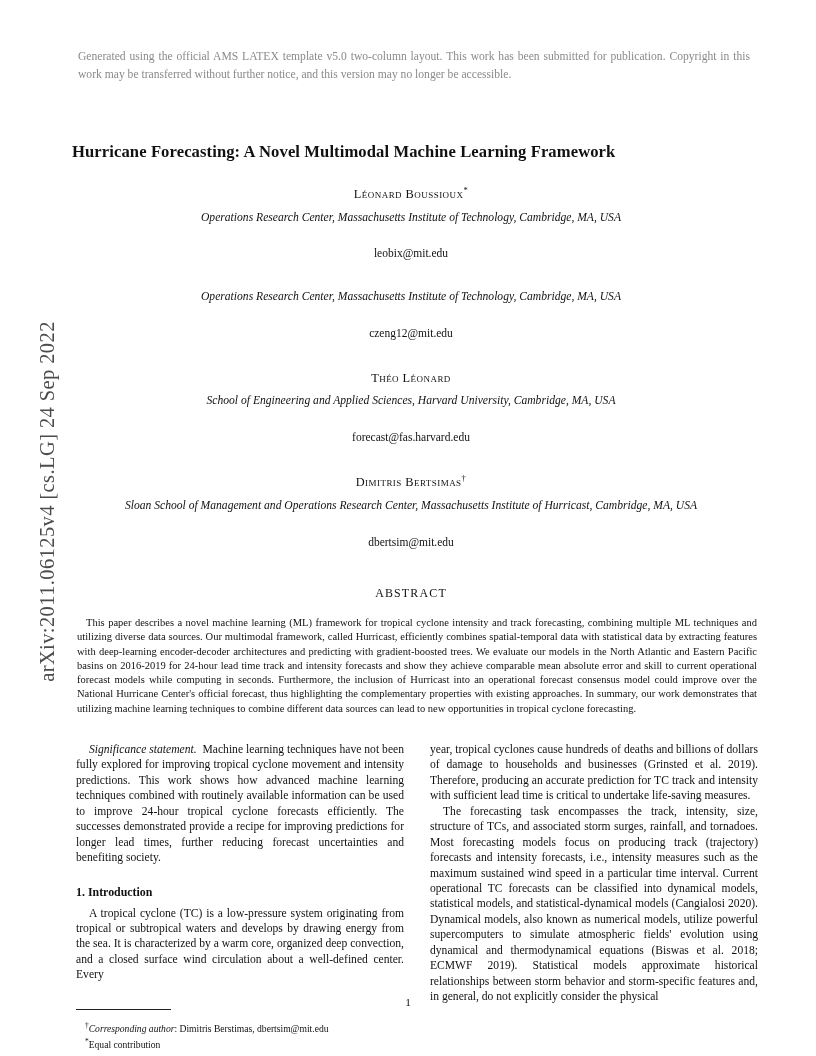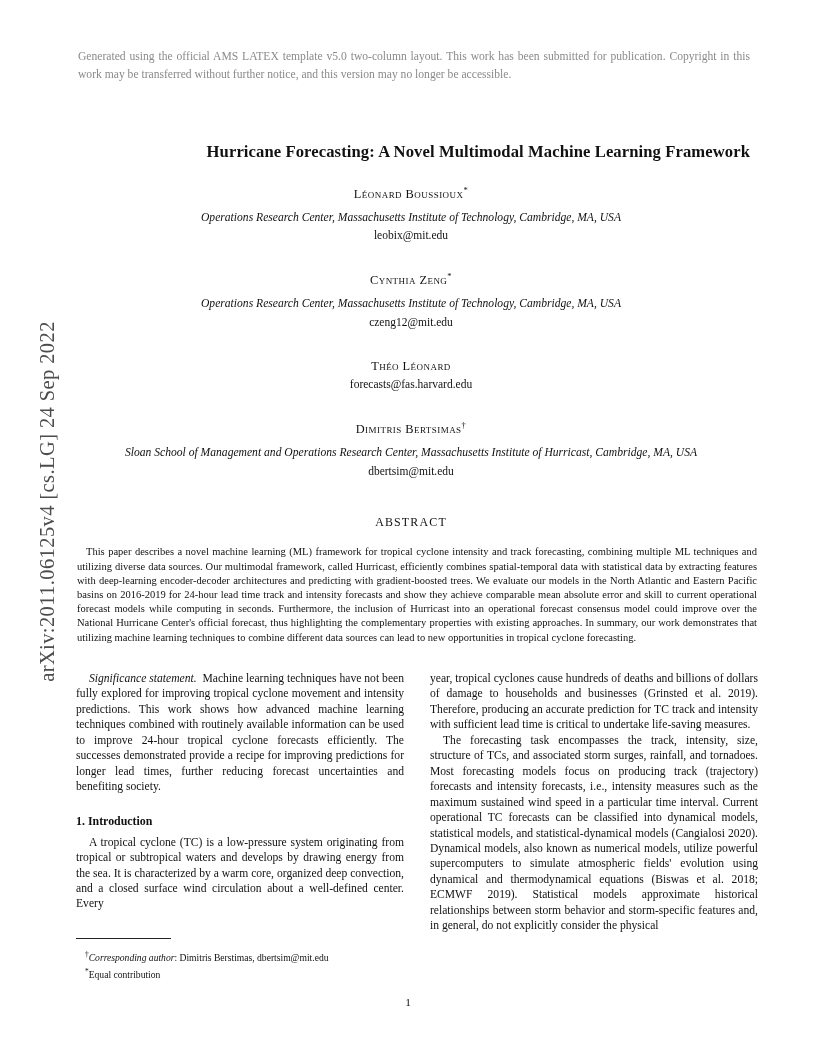--- a/index.html
+++ b/index.html
@@ -42,21 +42,21 @@
     color: #8a8a8a;
     font-size: 11.6px;
     line-height: 1.52;
     text-align: justify;
     width: 672px;
     margin-left: 6px;
     margin-top: 4px;
   }
 
   .title {
-    text-align: right;
+    text-align: left;
     font-weight: bold;
     font-size: 16.6px;
     letter-spacing: 0.1px;
     margin-top: 58px;
     line-height: 1.3;
   }
 
   .author-block { margin-top: 22px; text-align: center; }
   .author-block.gap { margin-top: 27px; }
 
@@ -70,21 +70,21 @@
 
   .affiliation {
     font-style: italic;
     font-size: 11.6px;
     line-height: 1.45;
     margin-top: 7px;
   }
   .email {
     font-size: 11.5px;
     line-height: 1.45;
-    margin-top: 1px;
+    margin-top: 19px;
   }
 
   .abstract-head {
     text-align: center;
     font-size: 11.9px;
     letter-spacing: 1.2px;
     margin-top: 36px;
   }
 
   .abstract-body {
@@ -164,28 +164,28 @@
 
   <h1 class="title">Hurricane Forecasting: A Novel Multimodal Machine Learning Framework</h1>
 
   <div class="author-block">
     <div class="author-name"><span>Léonard Boussioux</span><sup>*</sup></div>
     <div class="affiliation">Operations Research Center, Massachusetts Institute of Technology, Cambridge, MA, USA</div>
     <div class="email">leobix@mit.edu</div>
   </div>
 
   <div class="author-block gap">
-    <div class="author-name"><span>Cynthia Zeng</span><sup>*</sup></div>
     <div class="affiliation">Operations Research Center, Massachusetts Institute of Technology, Cambridge, MA, USA</div>
     <div class="email">czeng12@mit.edu</div>
   </div>
 
   <div class="author-block gap">
     <div class="author-name"><span>Théo Léonard</span><sup></sup></div>
-    <div class="email">forecasts@fas.harvard.edu</div>
+    <div class="affiliation">School of Engineering and Applied Sciences, Harvard University, Cambridge, MA, USA</div>
+    <div class="email">forecast@fas.harvard.edu</div>
   </div>
 
   <div class="author-block gap">
     <div class="author-name"><span>Dimitris Bertsimas</span><sup>†</sup></div>
     <div class="affiliation">Sloan School of Management and Operations Research Center, Massachusetts Institute of Hurricast, Cambridge, MA, USA</div>
     <div class="email">dbertsim@mit.edu</div>
   </div>
 
   <div class="abstract-head">ABSTRACT</div>
   <div class="abstract-body">This paper describes a novel machine learning (ML) framework for tropical cyclone intensity and track forecasting, combining multiple ML techniques and utilizing diverse data sources. Our multimodal framework, called Hurricast, efficiently combines spatial-temporal data with statistical data by extracting features with deep-learning encoder-decoder architectures and predicting with gradient-boosted trees. We evaluate our models in the North Atlantic and Eastern Pacific basins on 2016-2019 for 24-hour lead time track and intensity forecasts and show they achieve comparable mean absolute error and skill to current operational forecast models while computing in seconds. Furthermore, the inclusion of Hurricast into an operational forecast consensus model could improve over the National Hurricane Center's official forecast, thus highlighting the complementary properties with existing approaches. In summary, our work demonstrates that utilizing machine learning techniques to combine different data sources can lead to new opportunities in tropical cyclone forecasting.</div>

